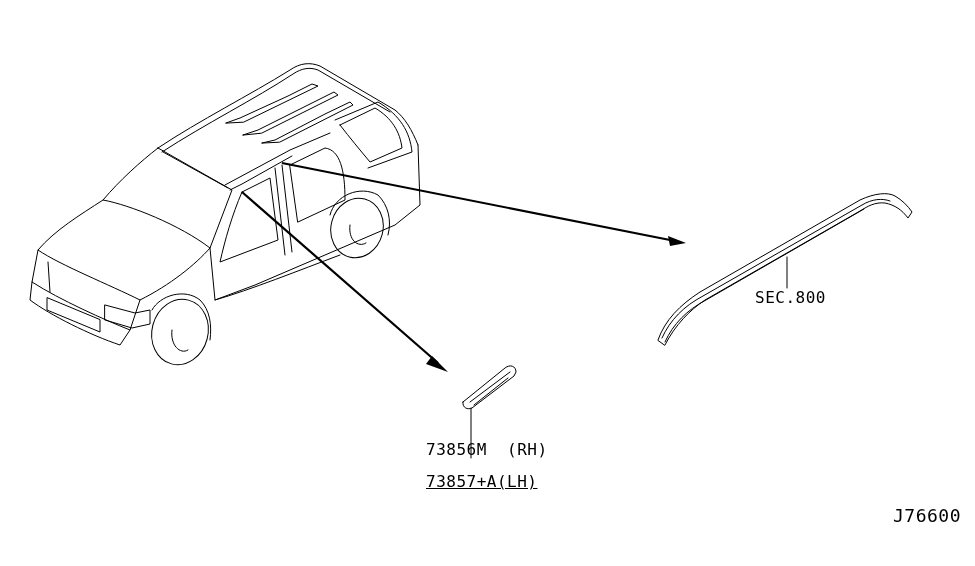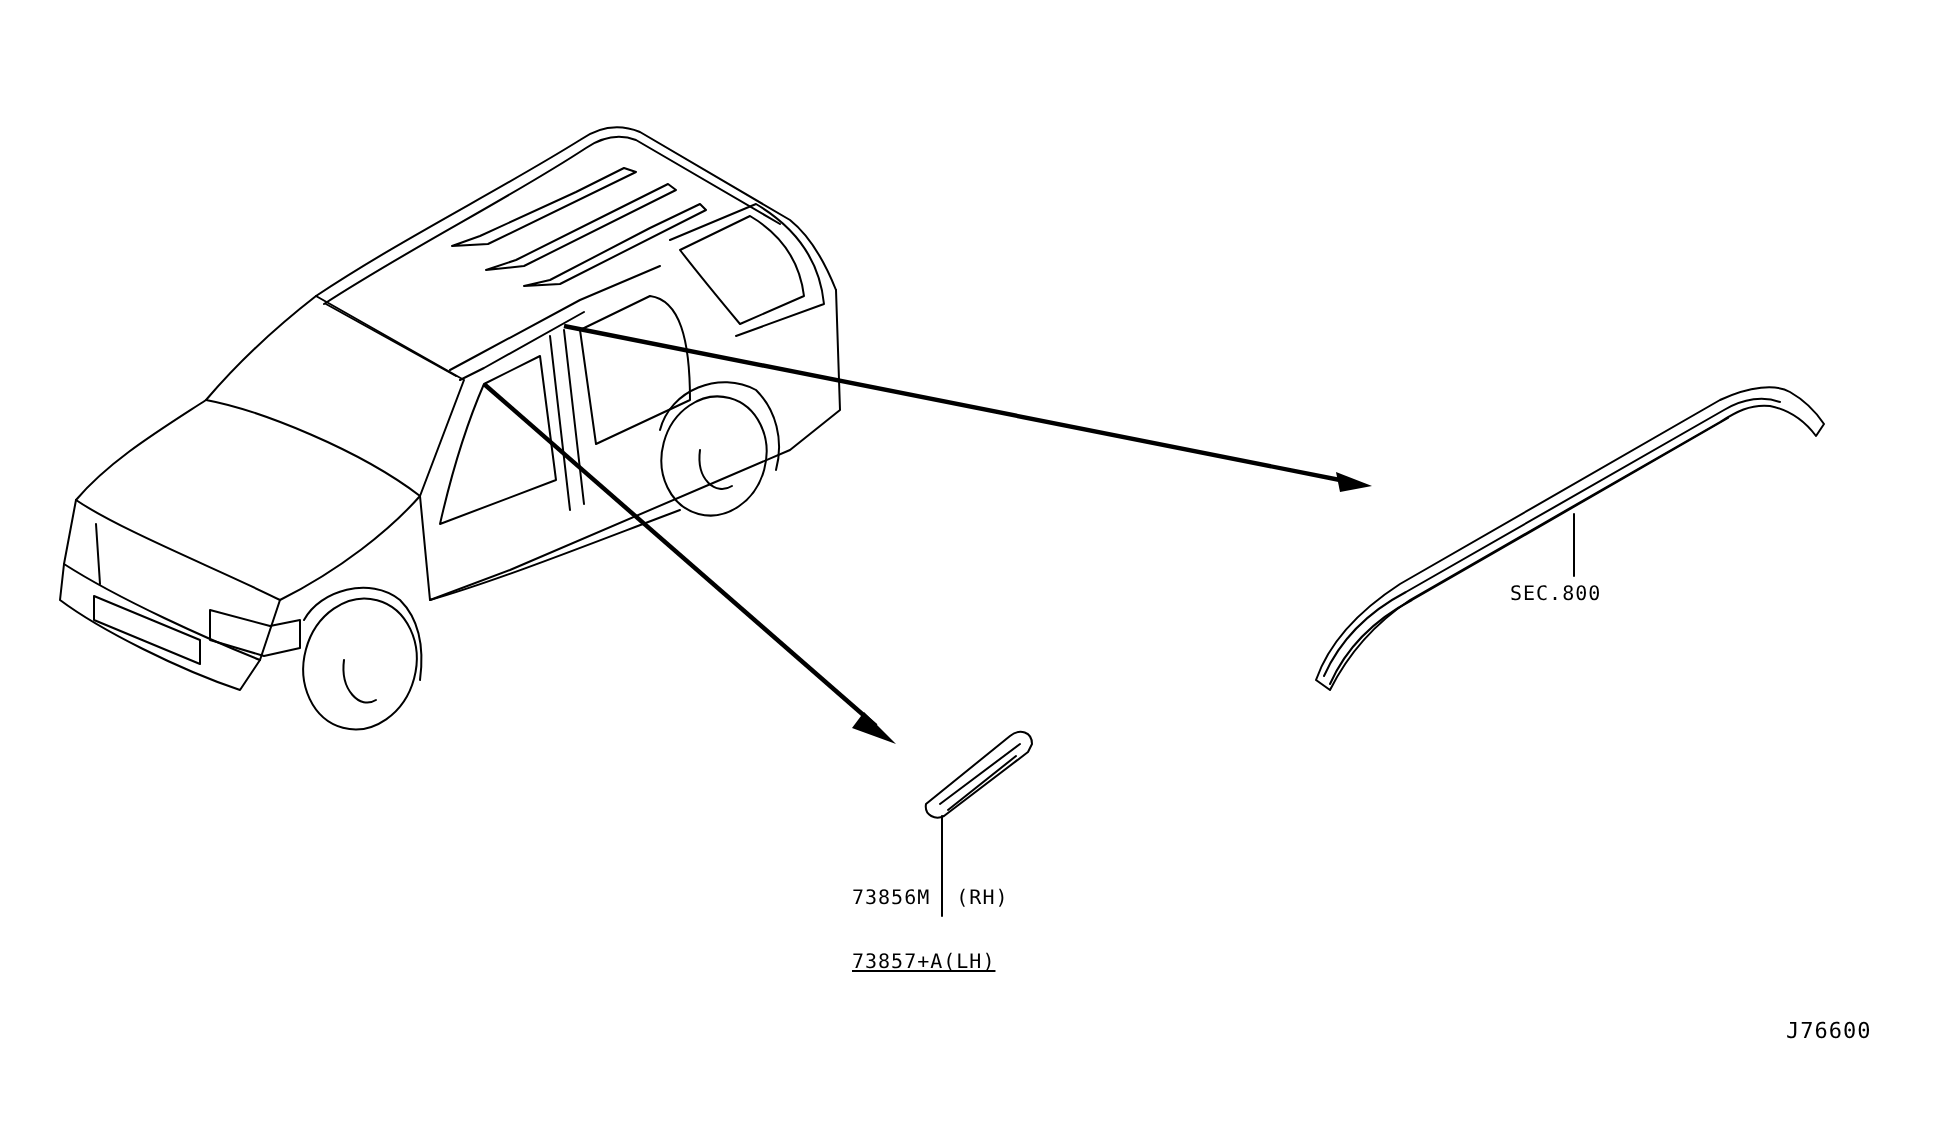--- a/index.html
+++ b/index.html
@@ -1,18 +1,18 @@
 <!DOCTYPE html>
 <html><head>
   <meta charset="utf-8">
   <style>
     html, body { margin: 0; padding: 0; background: #ffffff; }
     body { width: 975px; height: 566px; position: relative; overflow: hidden; font-family: "DejaVu Sans Mono", monospace; }
     #canvas { position: absolute; left: 0; top: 0; width: 975px; height: 566px; }
-    .lbl { position: absolute; font-family: "DejaVu Sans Mono", "Liberation Mono", monospace; font-size: 10px; color: #000; letter-spacing: 0.5px; white-space: pre; line-height: 16px; }
+    .lbl { position: absolute; font-family: "DejaVu Sans Mono", "Liberation Mono", monospace; font-size: 16px; color: #000; letter-spacing: 0.5px; white-space: pre; line-height: 16px; }
     svg .ln { fill: none; stroke: #000; stroke-width: 1; stroke-linejoin: round; stroke-linecap: round; }
     svg .arr { fill: none; stroke: #000; stroke-width: 2.2; }
   </style>
 </head>
 <body>
 
 <svg id="canvas" viewBox="0 0 975 566" xmlns="http://www.w3.org/2000/svg">
 
   <g>
 
@@ -76,13 +76,13 @@
     <path class="ln" d="M463,402 L505,368 C510,364 516,366 516,372 L514,376 L472,408 C468,410 462,408 463,402 Z"></path>
     <path class="ln" d="M470,402 L510,372"></path>
     <path class="ln" d="M474,405 L508,378"></path>
     <line class="ln" x1="471" y1="408" x2="471" y2="458"></line>
   </g>
 </svg>
 
 <div class="lbl" style="left:426px; top:442px;text-align:center;">73856M  (RH)</div>
 <div class="lbl" style="left:426px; top:474px;text-decoration:underline;">73857+A(LH)</div>
 <div class="lbl" style="left:755px; top:290px;">SEC.800</div>
-<div class="lbl" style="left:893px; top:508px; font-size:11px;">J76600</div>
+<div class="lbl" style="left:893px; top:508px; font-size:18px;">J76600</div>
 
 </body></html>

